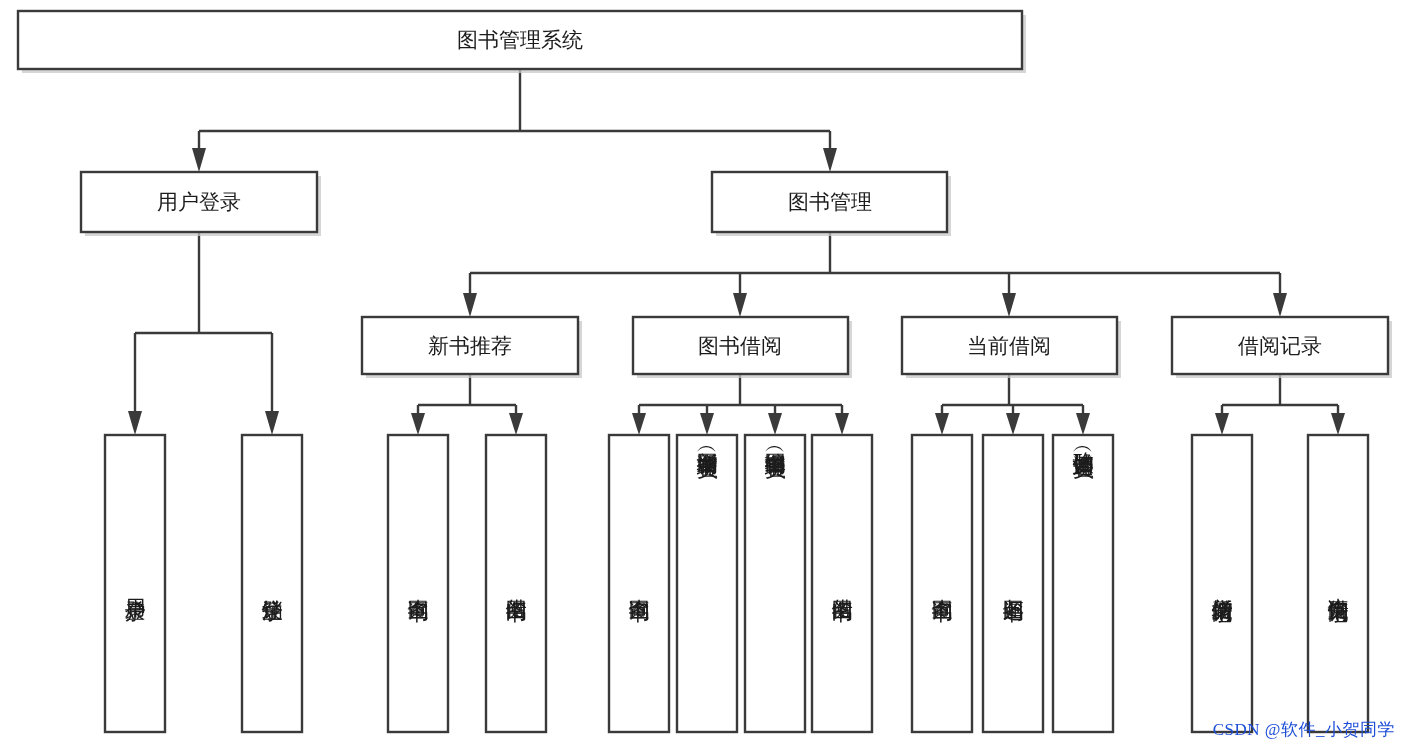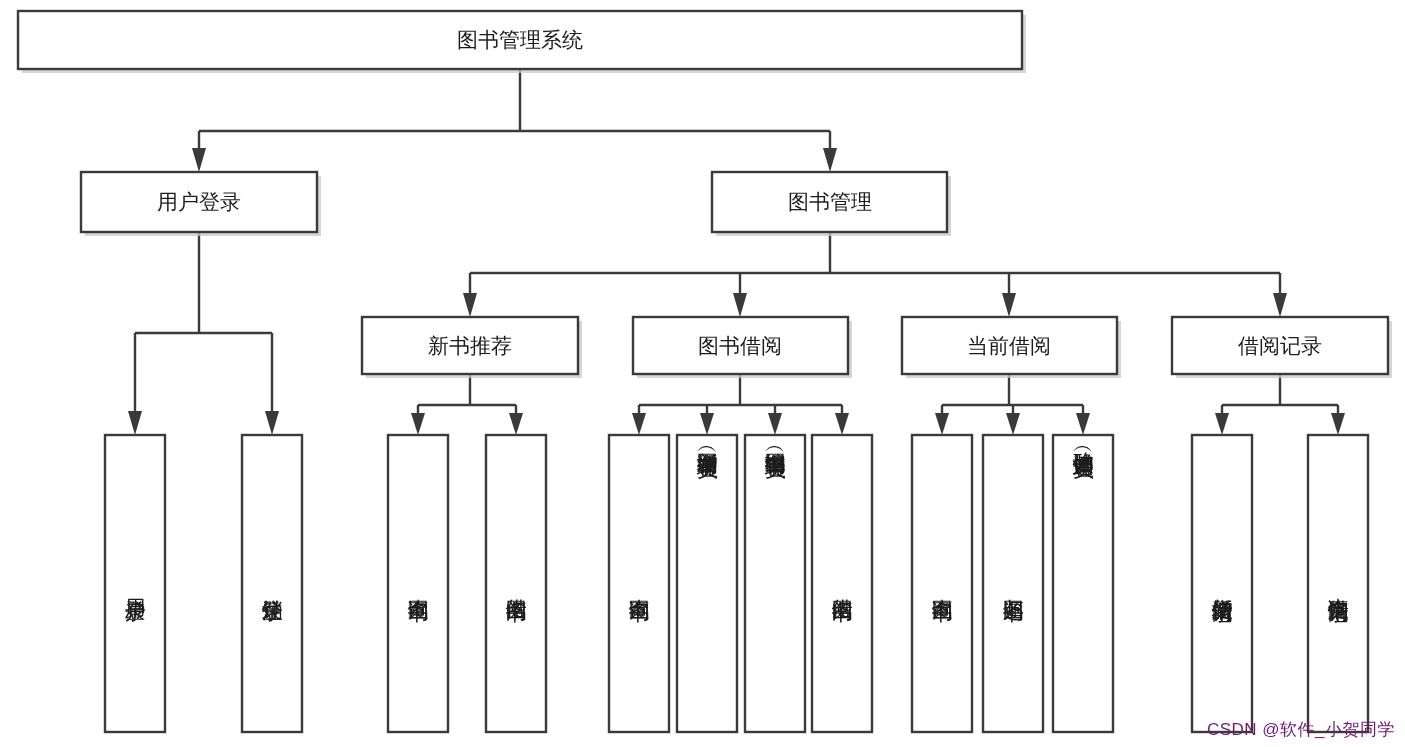--- a/index.html
+++ b/index.html
@@ -68,23 +68,23 @@
     line-height: 1.08;
     color: #1c1c1c;
     letter-spacing: 1px;
     white-space: nowrap;
     text-align: center;
   }
   .watermark {
     position: absolute;
     right: 10px;
     bottom: 6px;
-    font-family: Liberation Sans, sans-serif;
+    font-family: Liberation Serif, serif;
     font-size: 17px;
-    color: #701a75;
+    color: #1d4ed8;
     letter-spacing: 0.5px;
     white-space: nowrap;
     pointer-events: none;
   }
 </style>
 </head>
 <body>
 
 <div id="diagram-root">
 

